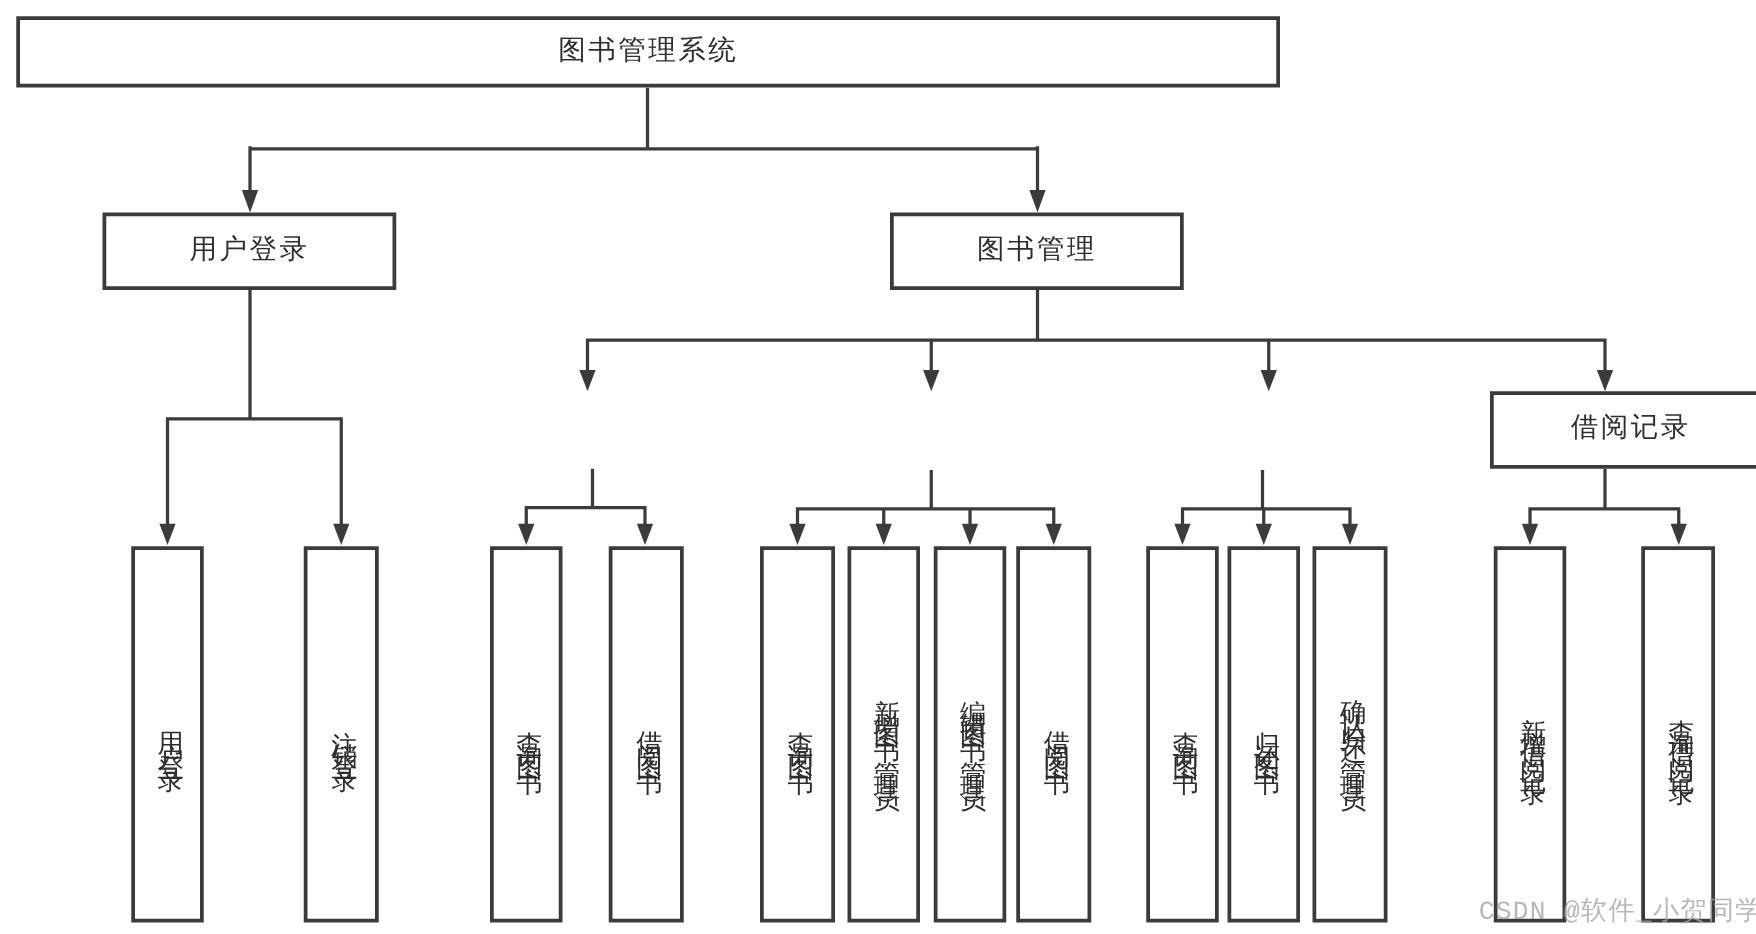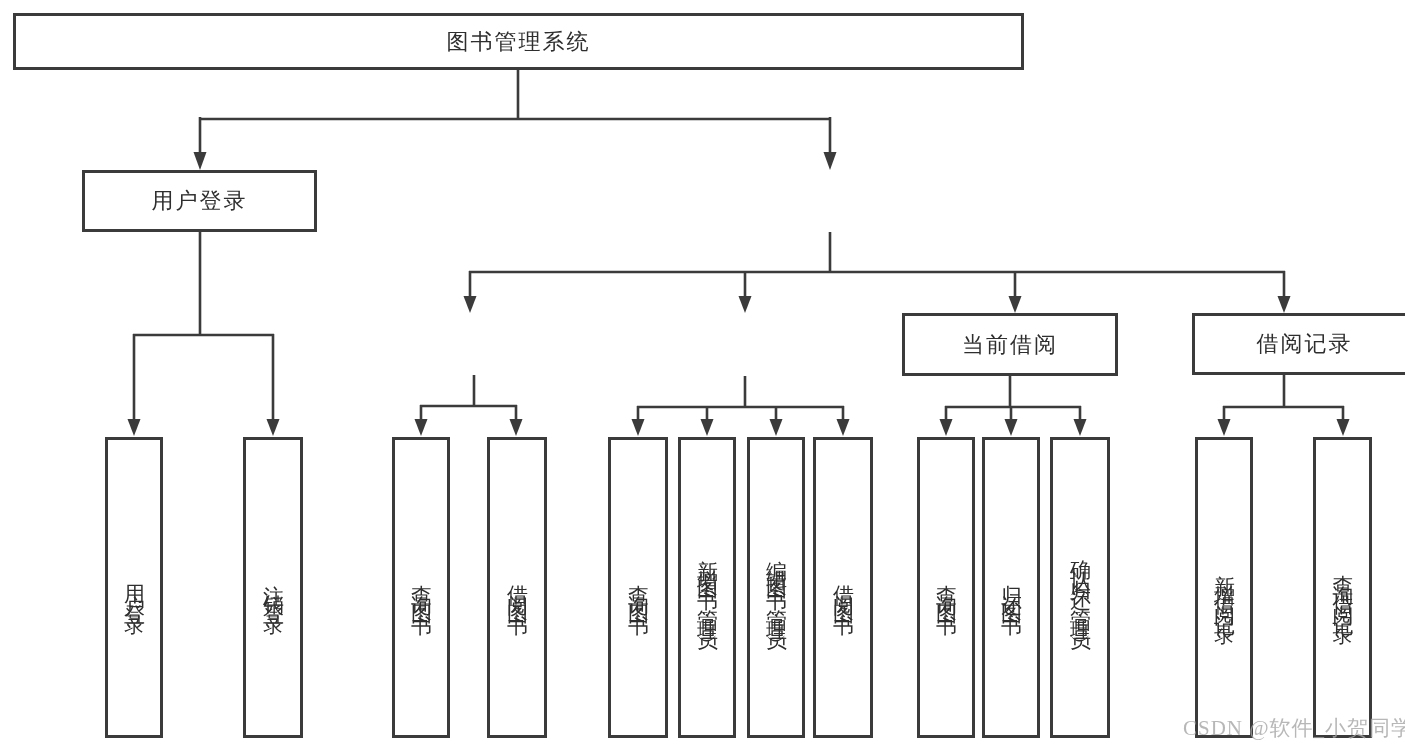--- a/index.html
+++ b/index.html
@@ -7,21 +7,21 @@
     --text:#2e2e2e;
     --wm:#a6a6a6;
     --bg:#ffffff;
   }
   html,body{margin:0;padding:0;background:var(--bg);}
   .stage{
     position:relative;
     width:1405px;height:747px;
     background:var(--bg);
     overflow:hidden;
-    font-family:Liberation Serif, serif;
+    font-family:Liberation Mono, monospace;
     color:var(--text);
   }
   svg.wires{position:absolute;left:0;top:0;width:1405px;height:747px;}
   svg.wires path{stroke:var(--line);stroke-width:2.6;fill:none;}
   svg.wires polygon{fill:var(--line);stroke:none;}
   .box{
     position:absolute;
     box-sizing:border-box;
     border:3px solid var(--line);
     background:#fff;
@@ -97,24 +97,24 @@
     </g>
   </svg>
 
   <div class="box hbox" style="left:13px;top:13px;width:1011px;height:57px">
     <span>图书管理系统</span>
   </div>
 
   <div class="box hbox" style="left:82px;top:170px;width:235px;height:62px">
     <span>用户登录</span>
   </div>
+  <div class="box hbox" style="left:712px;top:170px;width:235px;height:62px">
+    <span>图书管理</span>
+  </div>
 
-  <div class="box hbox" style="left:902px;top:313px;width:216px;height:63px">
-    <span>当前借阅</span>
-  </div>
   <div class="box hbox" style="left:1192px;top:313px;width:225px;height:62px">
     <span>借阅记录</span>
   </div>
 
   <div class="box vbox" style="left:105px;width:58px">
     <span class="vtext">用户登录</span>
   </div>
   <div class="box vbox" style="left:243px;width:60px">
     <span class="vtext">注销登录</span>
   </div>

